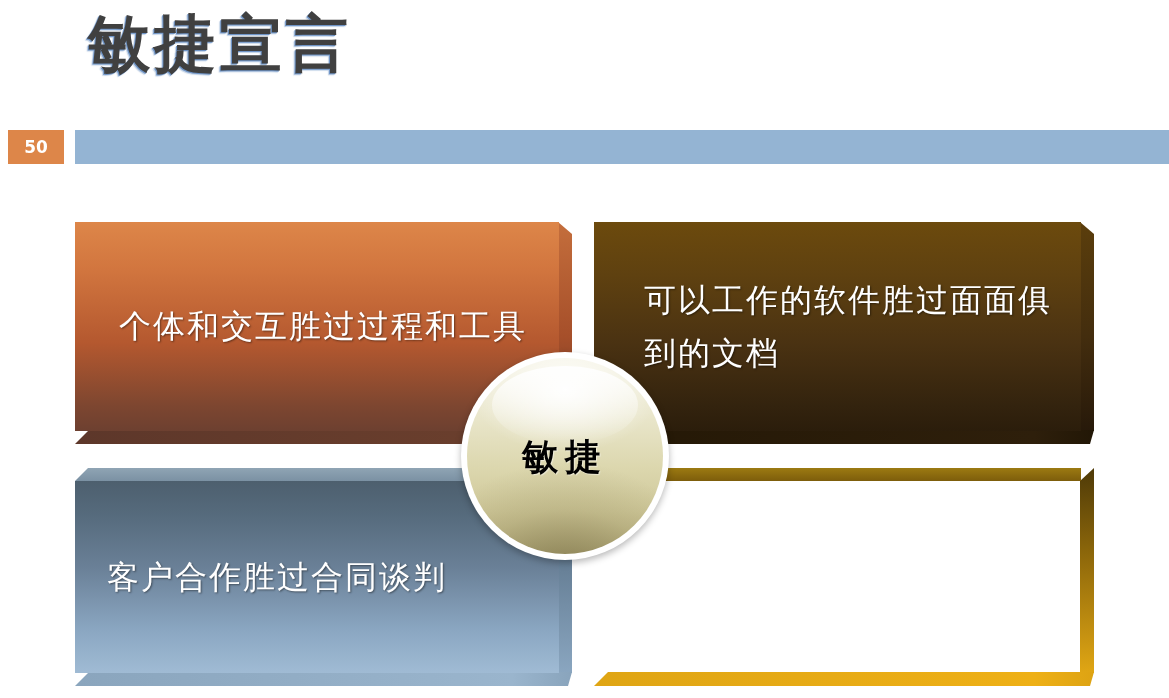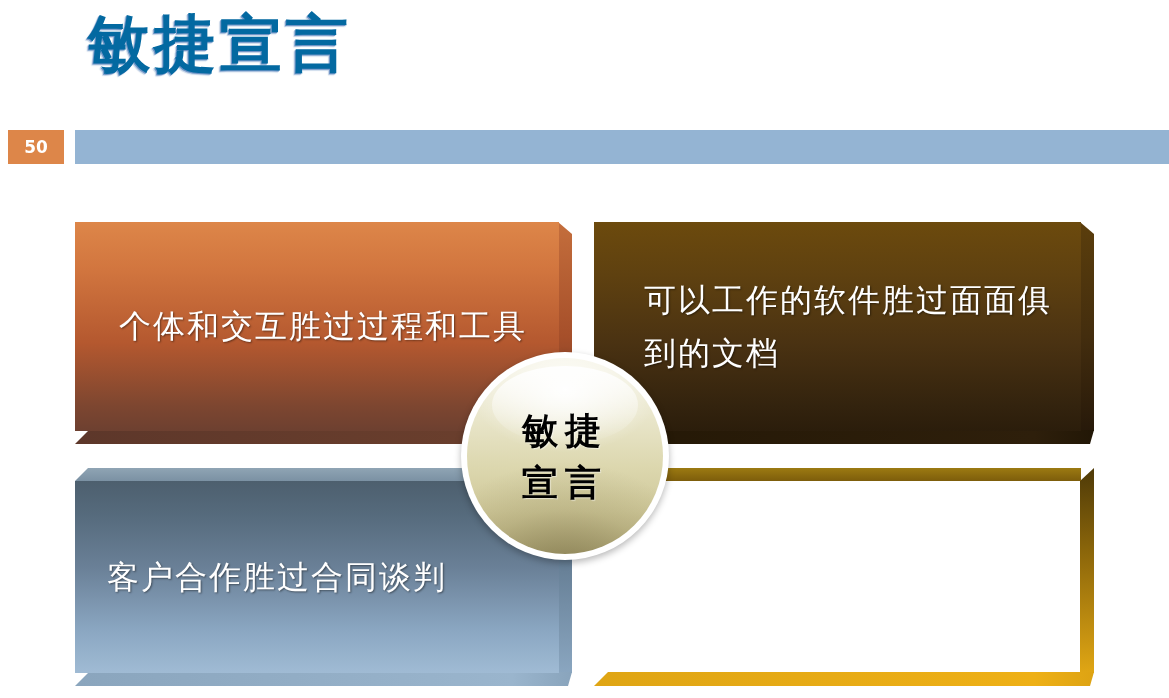--- a/index.html
+++ b/index.html
@@ -18,21 +18,21 @@
 
   
   .slide-title {
     position: absolute;
     left: 88px;
     top: 8px;
     font-family: "DejaVu Serif", "Liberation Serif", serif;
     font-size: 62px;
     font-weight: 700;
     letter-spacing: 4px;
-    color: #0369a1;
+    color: #404040;
     line-height: 1.15;
     white-space: nowrap;
     text-shadow: -1px 1px 0 #6f94c6, -2px 2px 1px rgba(120,155,200,.45);
   }
 
   
   .band-row {
     position: absolute;
     left: 0;
     top: 130px;
@@ -260,18 +260,17 @@
     <div class="side"></div>
     <div class="top-bevel"></div>
     <div class="bottom"></div>
   </div>
 
   <div class="sphere">
     <div class="sphere-inner">
       <div class="sphere-gloss"></div>
       <div class="sphere-text">
         <span>敏捷</span>
-        <span>宣言</span>
       </div>
     </div>
   </div>
 
 </div>
 
 </body></html>

